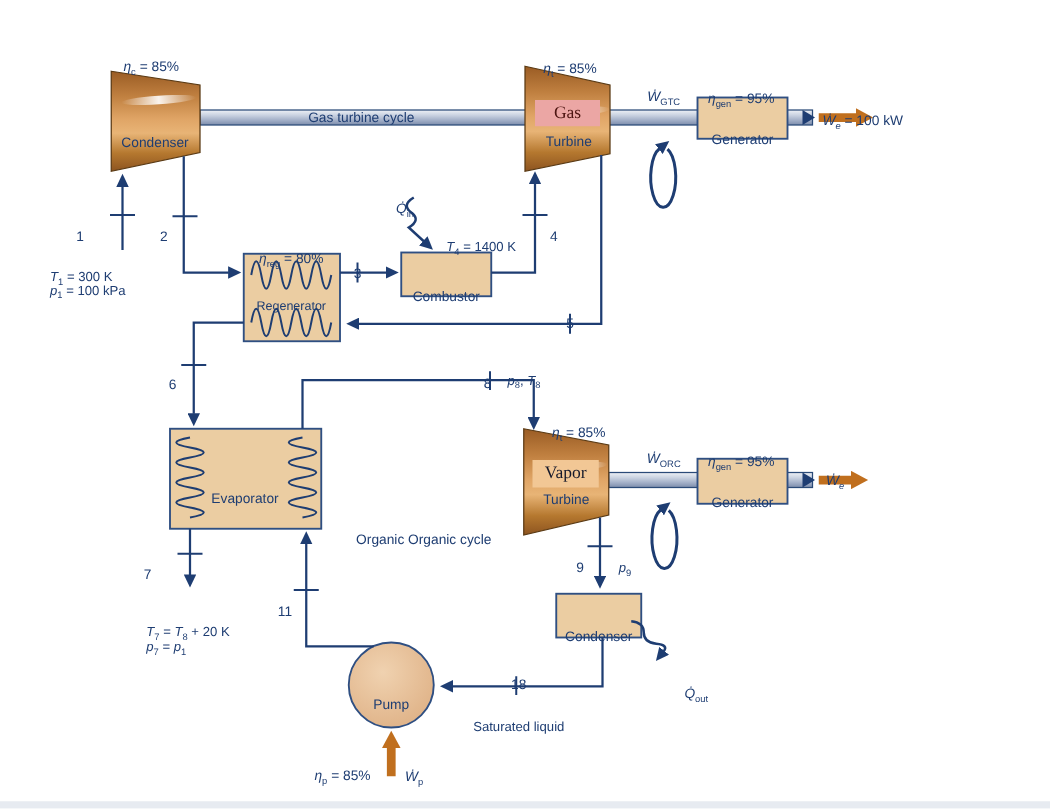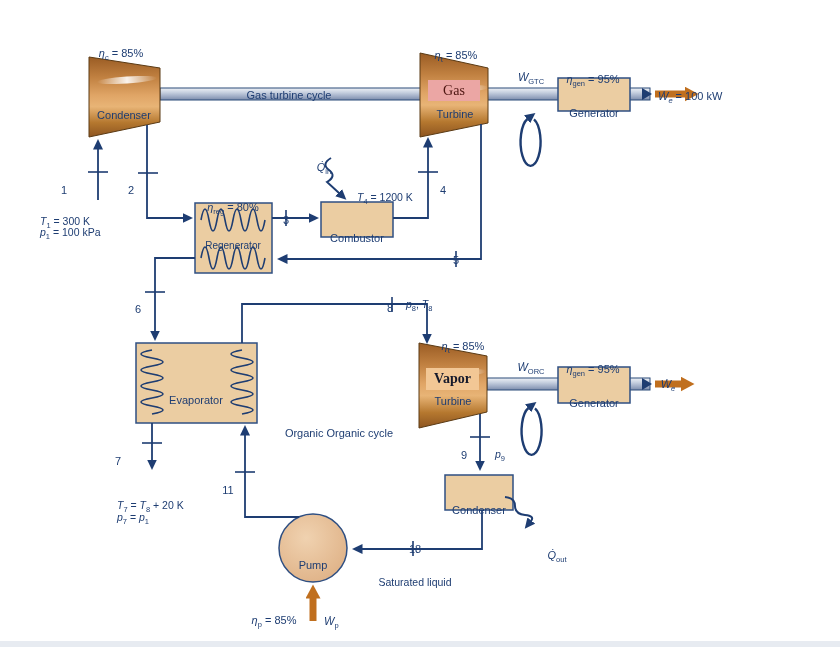--- a/index.html
+++ b/index.html
@@ -15,21 +15,21 @@
       transform:translate(-50%,-50%);line-height:1;}
   .la{transform:translate(0,-50%);}
   .sm{font-size:10.5px;}
   .xs{font-size:10px;}
   .it{font-style:italic;}
   .lb sub{font-size:7.5px;font-style:normal;}
   .lb sub.it{font-style:italic;}
   .mark{position:absolute;display:flex;align-items:center;justify-content:center;
         font-family:"Liberation Serif",serif;font-size:14px;transform:none;}
   .gasmark{background:var(--gasmark);color:var(--gastext);}
-  .vapormark{background:var(--vapormark);color:var(--vaportext);font-weight:bold;}
+  .vapormark{background:var(--vapormark);color:var(--vaportext);}
   .botstrip{position:absolute;left:0;bottom:0;width:840px;height:6px;background:#e7ebf1;}
 </style>
 </head>
 <body>
 
 <div id="stage">
 
 <svg width="840" height="647" viewBox="0 0 840 647">
   <defs>
     <linearGradient id="copper" x1="0" y1="0" x2="0" y2="1">
@@ -152,21 +152,21 @@
   <div class="mark gasmark" style="left:428px;top:62px;width:52px;height:21px">Gas</div>
   <div class="lb" style="left:455px;top:96px">Turbine</div>
   <div class="lb" style="left:531px;top:61px"><span class="it">Ẇ</span><sub>GTC</sub></div>
   <div class="lb" style="left:593px;top:63px"><span class="it">η</span><sub>gen</sub><span> = 95%</span></div>
   <div class="lb" style="left:594px;top:95px">Generator</div>
   <div class="lb la" style="left:658px;top:80px"><span class="it">Ẇ</span><sub class="it">e</sub><span> = 100 kW</span></div>
   <div class="lb" style="left:233px;top:191px"><span class="it">η</span><sub>reg</sub><span> = 80%</span></div>
   <div class="lb xs" style="left:233px;top:228px">Regenerator</div>
   <div class="lb" style="left:357px;top:220px">Combustor</div>
   <div class="lb" style="left:324px;top:151px"><span class="it">Q̇</span><sub>in</sub></div>
-  <div class="lb sm la" style="left:357px;top:181px"><span class="it">T</span><sub>4</sub><span> = 1200 K</span></div>
+  <div class="lb sm la" style="left:357px;top:181px"><span class="it">T</span><sub>4</sub><span> = 1400 K</span></div>
   <div class="lb sm la" style="left:40px;top:205px"><span class="it">T</span><sub>1</sub><span> = 300 K</span></div>
   <div class="lb sm la" style="left:40px;top:216px"><span class="it">p</span><sub>1</sub><span> = 100 kPa</span></div>
 
   <div class="lb" style="left:64px;top:172px">1</div>
   <div class="lb" style="left:131px;top:172px">2</div>
   <div class="lb" style="left:286px;top:202px">3</div>
   <div class="lb" style="left:443px;top:172px">4</div>
   <div class="lb" style="left:456px;top:242px">5</div>
   <div class="lb" style="left:138px;top:291px">6</div>
   <div class="lb" style="left:118px;top:443px">7</div>

